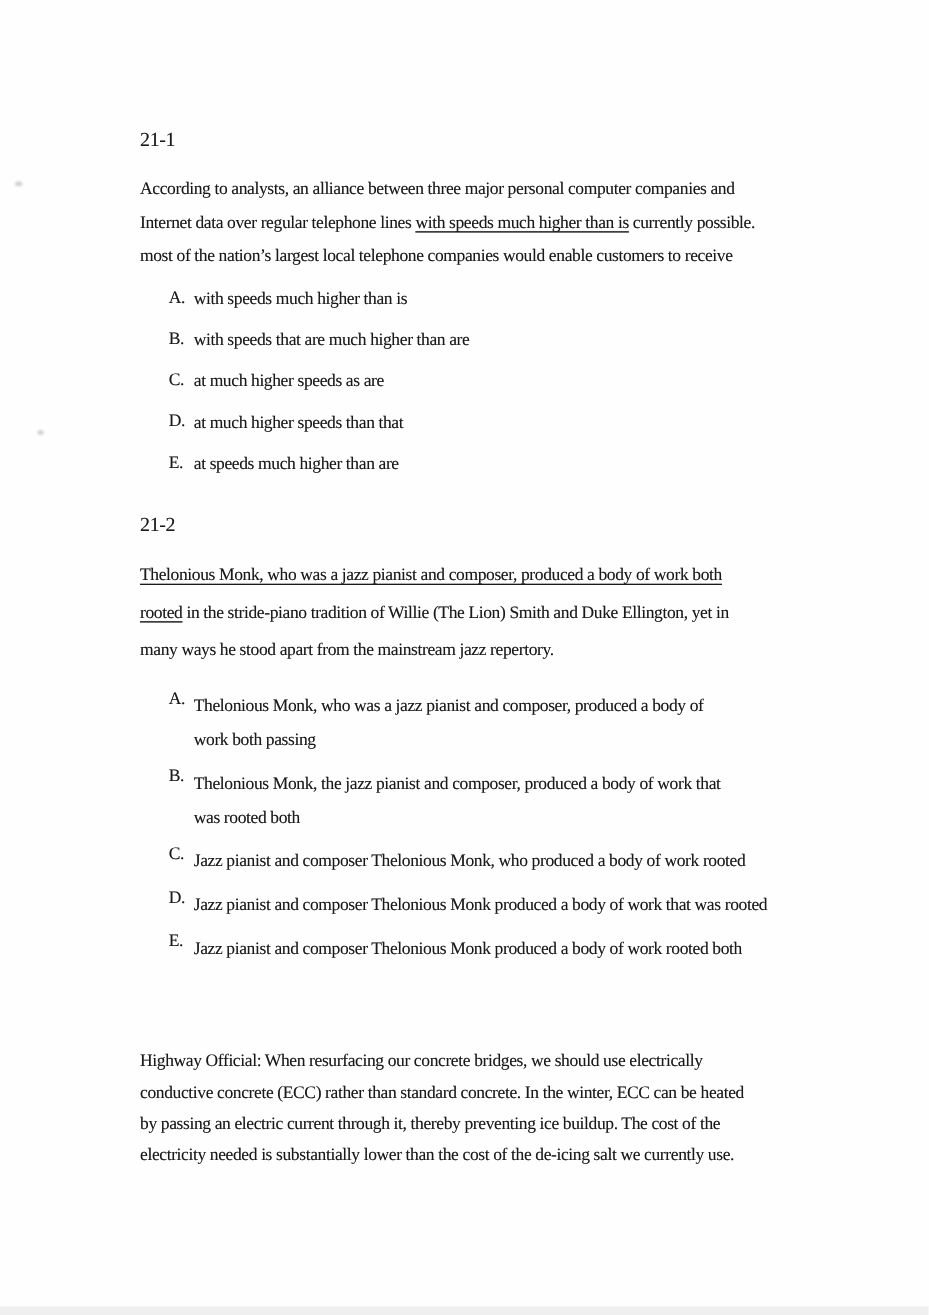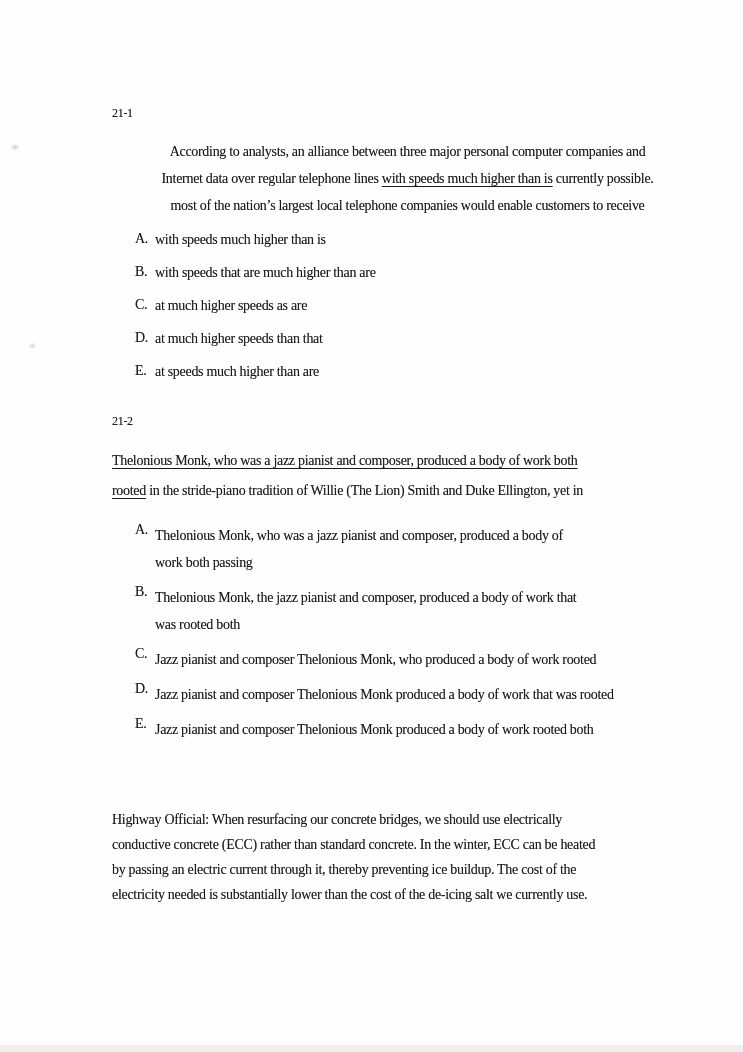--- a/index.html
+++ b/index.html
@@ -11,39 +11,39 @@
     overflow: hidden;
     font-family: "Liberation Serif", "DejaVu Serif", serif;
     color: #1a1a1a;
     font-size: 14px;
     letter-spacing: -0.3px;
     text-shadow: 0 0 0.5px rgba(30,30,30,0.45);
   }
   .content { padding: 104px 40px 0 112px; }
 
   .question { overflow: hidden; } 
-  .qnum { font-size: 12px; line-height: 18px; }
+  .qnum { font-size: 16px; line-height: 18px; }
 
   .sline { white-space: nowrap; }
   .u {
     text-decoration: underline;
     text-underline-offset: 3px;
     text-decoration-thickness: 1px;
   }
 
   .choices { padding-left: 23px; }
   .choice { display: flex; }
   .clabel { flex: 0 0 20px; }
   .ctext { flex: 1 1 auto; min-width: 0; }
   .cline { display: block; white-space: nowrap; }
   .cline:empty { display: none; }
 
   
   .q1 .stem { margin-top: 16px; }
-  .q1 .sline { line-height: 27px; text-align: center; }
+  .q1 .sline { line-height: 27px; }
   .q1 .choices { margin-top: 12px; }
   .q1 .choice { margin-bottom: 15px; }
   .q1 .cline { line-height: 18px; }
 
   
   .q2 { margin-top: 16px; }
   .q2 .stem { margin-top: 16px; }
   .q2 .sline { line-height: 30px; }
   .q2 .choices { margin-top: 16px; }
   .q2 .choice { margin-bottom: 8px; }
@@ -115,20 +115,21 @@
             </span>
         </div>
       </div>
     </div>
 
     <div class="question q2">
       <div class="qnum">21-2</div>
       <div class="stem">
         <div class="sline"><span class="u">Thelonious Monk, who was a jazz pianist and composer, produced a body of work both</span></div>
         <div class="sline"><span class="u">rooted</span><span> in the stride-piano tradition of Willie (The Lion) Smith and Duke Ellington, yet in</span></div>
+        <div class="sline"><span>many ways he stood apart from the mainstream jazz repertory.</span></div>
       </div>
       <div class="choices">
         <div class="choice">
           <span class="clabel">A.</span>
           <span class="ctext">
               <span class="cline">Thelonious Monk, who was a jazz pianist and composer, produced a body of</span>
               <span class="cline">work both passing</span>
             </span>
         </div>
         <div class="choice">

